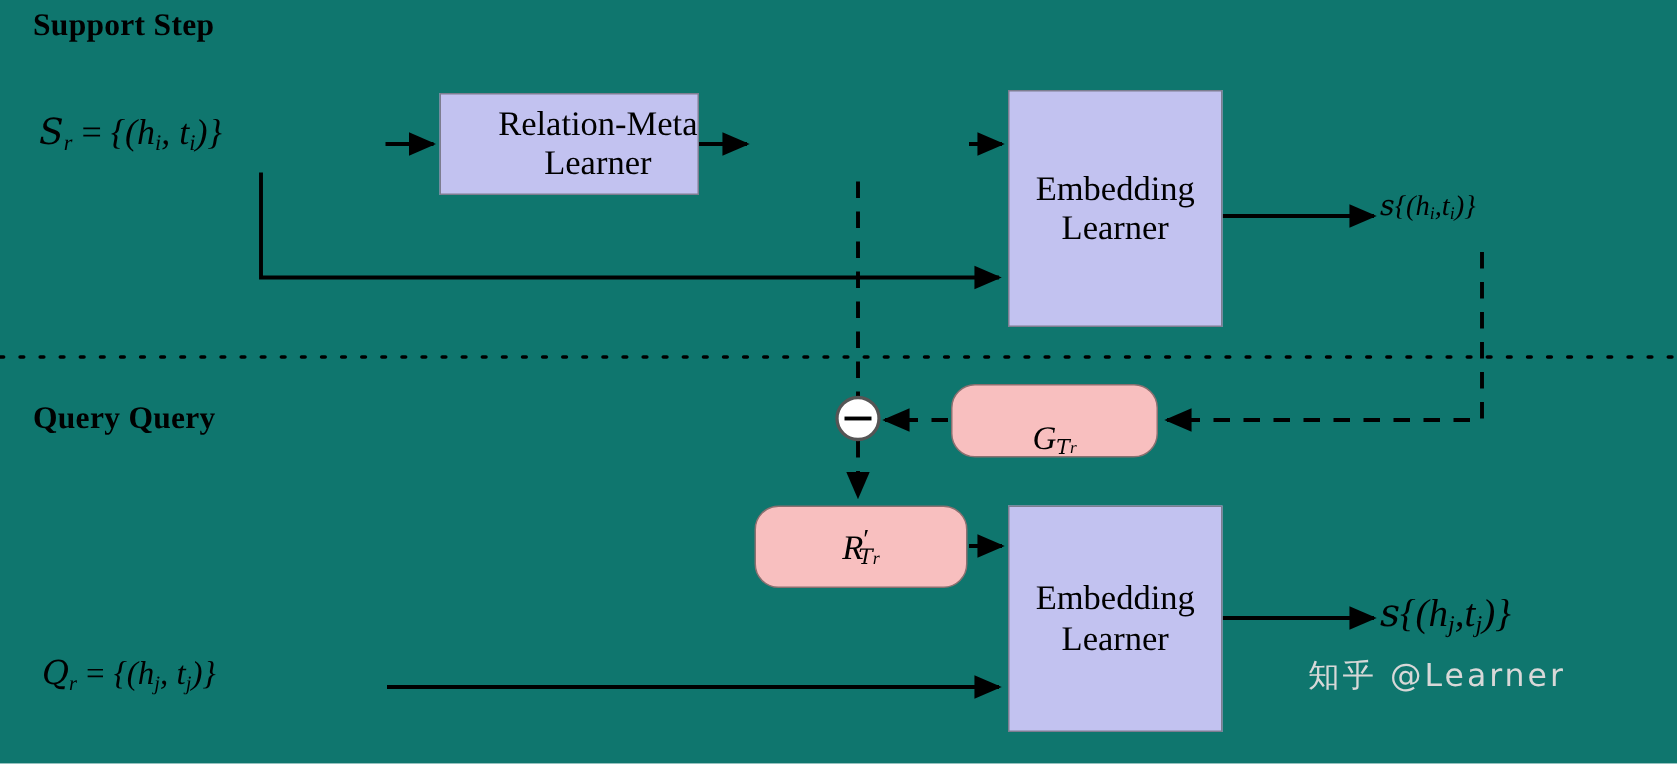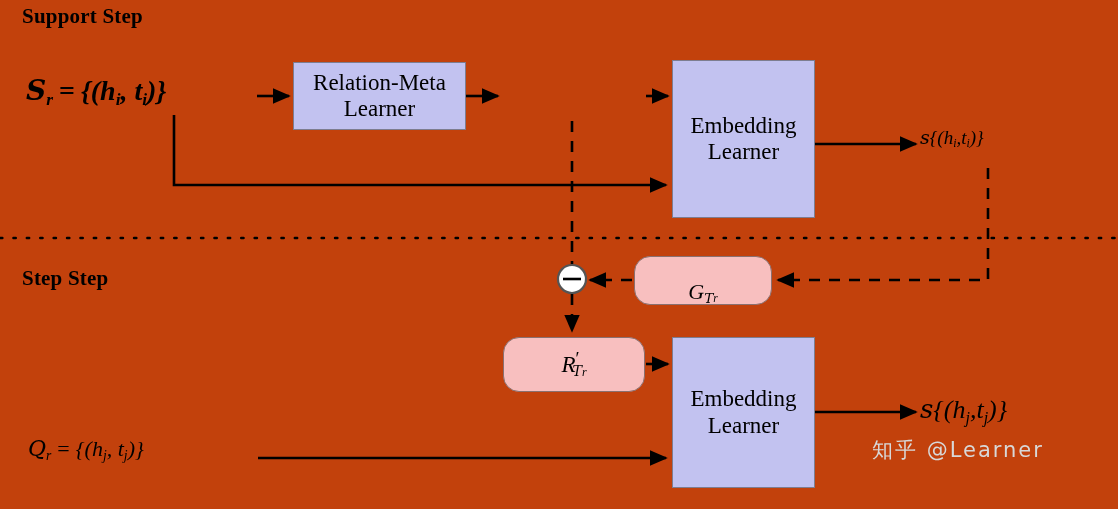--- a/index.html
+++ b/index.html
@@ -7,21 +7,21 @@
     padding: 0;
     background: #ffffff;
   }
   body {
     font-family: "Liberation Serif", serif;
   }
   #canvas {
     position: relative;
     width: 1118px;
     height: 509px;
-    background: #c2410c;
+    background: #0f766e;
     overflow: hidden;
   }
   #svg-layer {
     position: absolute;
     left: 0;
     top: 0;
     width: 1118px;
     height: 509px;
   }
   .step-title {
@@ -127,39 +127,39 @@
     <line x1="258" y1="458" x2="666" y2="458" stroke="#000000" stroke-width="2.6" marker-end="url(#arrowSolid)"></line>
 
     <line x1="815" y1="412" x2="916" y2="412" stroke="#000000" stroke-width="2.6" marker-end="url(#arrowSolid)"></line>
 
     <circle cx="572" cy="279" r="14" fill="#ffffff" stroke="#555555" stroke-width="2.2"></circle>
     <line x1="563" y1="279" x2="581" y2="279" stroke="#000000" stroke-width="2.6"></line>
   </svg>
 
   <div class="step-title" style="left:22px; top:4px;">Support Step</div>
 
-  <div class="step-title" style="left:22px; top:266px;">Step Step</div>
+  <div class="step-title" style="left:22px; top:266px;">Query Query</div>
 
-  <div class="formula" style="left:26px; top:74px; font-size:28px;font-weight:bold;">
+  <div class="formula" style="left:26px; top:74px; font-size:24px;">
     <span class="cal">S</span><span class="sub">r</span><span style="padding:0 6px;">=</span><span class="mathit">{(h</span><span class="sub">i</span><span class="mathit">, t</span><span class="sub">i</span><span class="mathit">)}</span>
   </div>
 
   <div class="formula" style="left:28px; top:436px; font-size:22px;">
     <span class="cal">Q</span><span class="sub">r</span><span style="padding:0 6px;">=</span><span class="mathit">{(h</span><span class="sub">j</span><span class="mathit">, t</span><span class="sub">j</span><span class="mathit">)}</span>
   </div>
 
   <div class="formula" style="left:920px; top:126px; font-size:19px;">
     <span class="cal">s</span><span class="mathit">{(h</span><span class="sub">i</span><span class="mathit">,t</span><span class="sub">i</span><span class="mathit">)}</span>
   </div>
 
   <div class="formula" style="left:920px; top:394px; font-size:26px;">
     <span class="cal">s</span><span class="mathit">{(h</span><span class="sub">j</span><span class="mathit">,t</span><span class="sub">j</span><span class="mathit">)}</span>
   </div>
 
-  <div class="node-box box-rect" style="left:293px; top:62px; width:173px; height:68px;">
+  <div class="node-box box-rect" style="left:293px; top:62px; width:173px; height:68px;justify-content:flex-end;">
     <div>
       <span class="node-label">Relation-Meta</span>
       <span class="node-label">Learner</span>
     </div>
   </div>
 
 
   <div class="node-box box-rect" style="left:672px; top:60px; width:143px; height:158px;">
     <div>
       <span class="node-label">Embedding</span>

